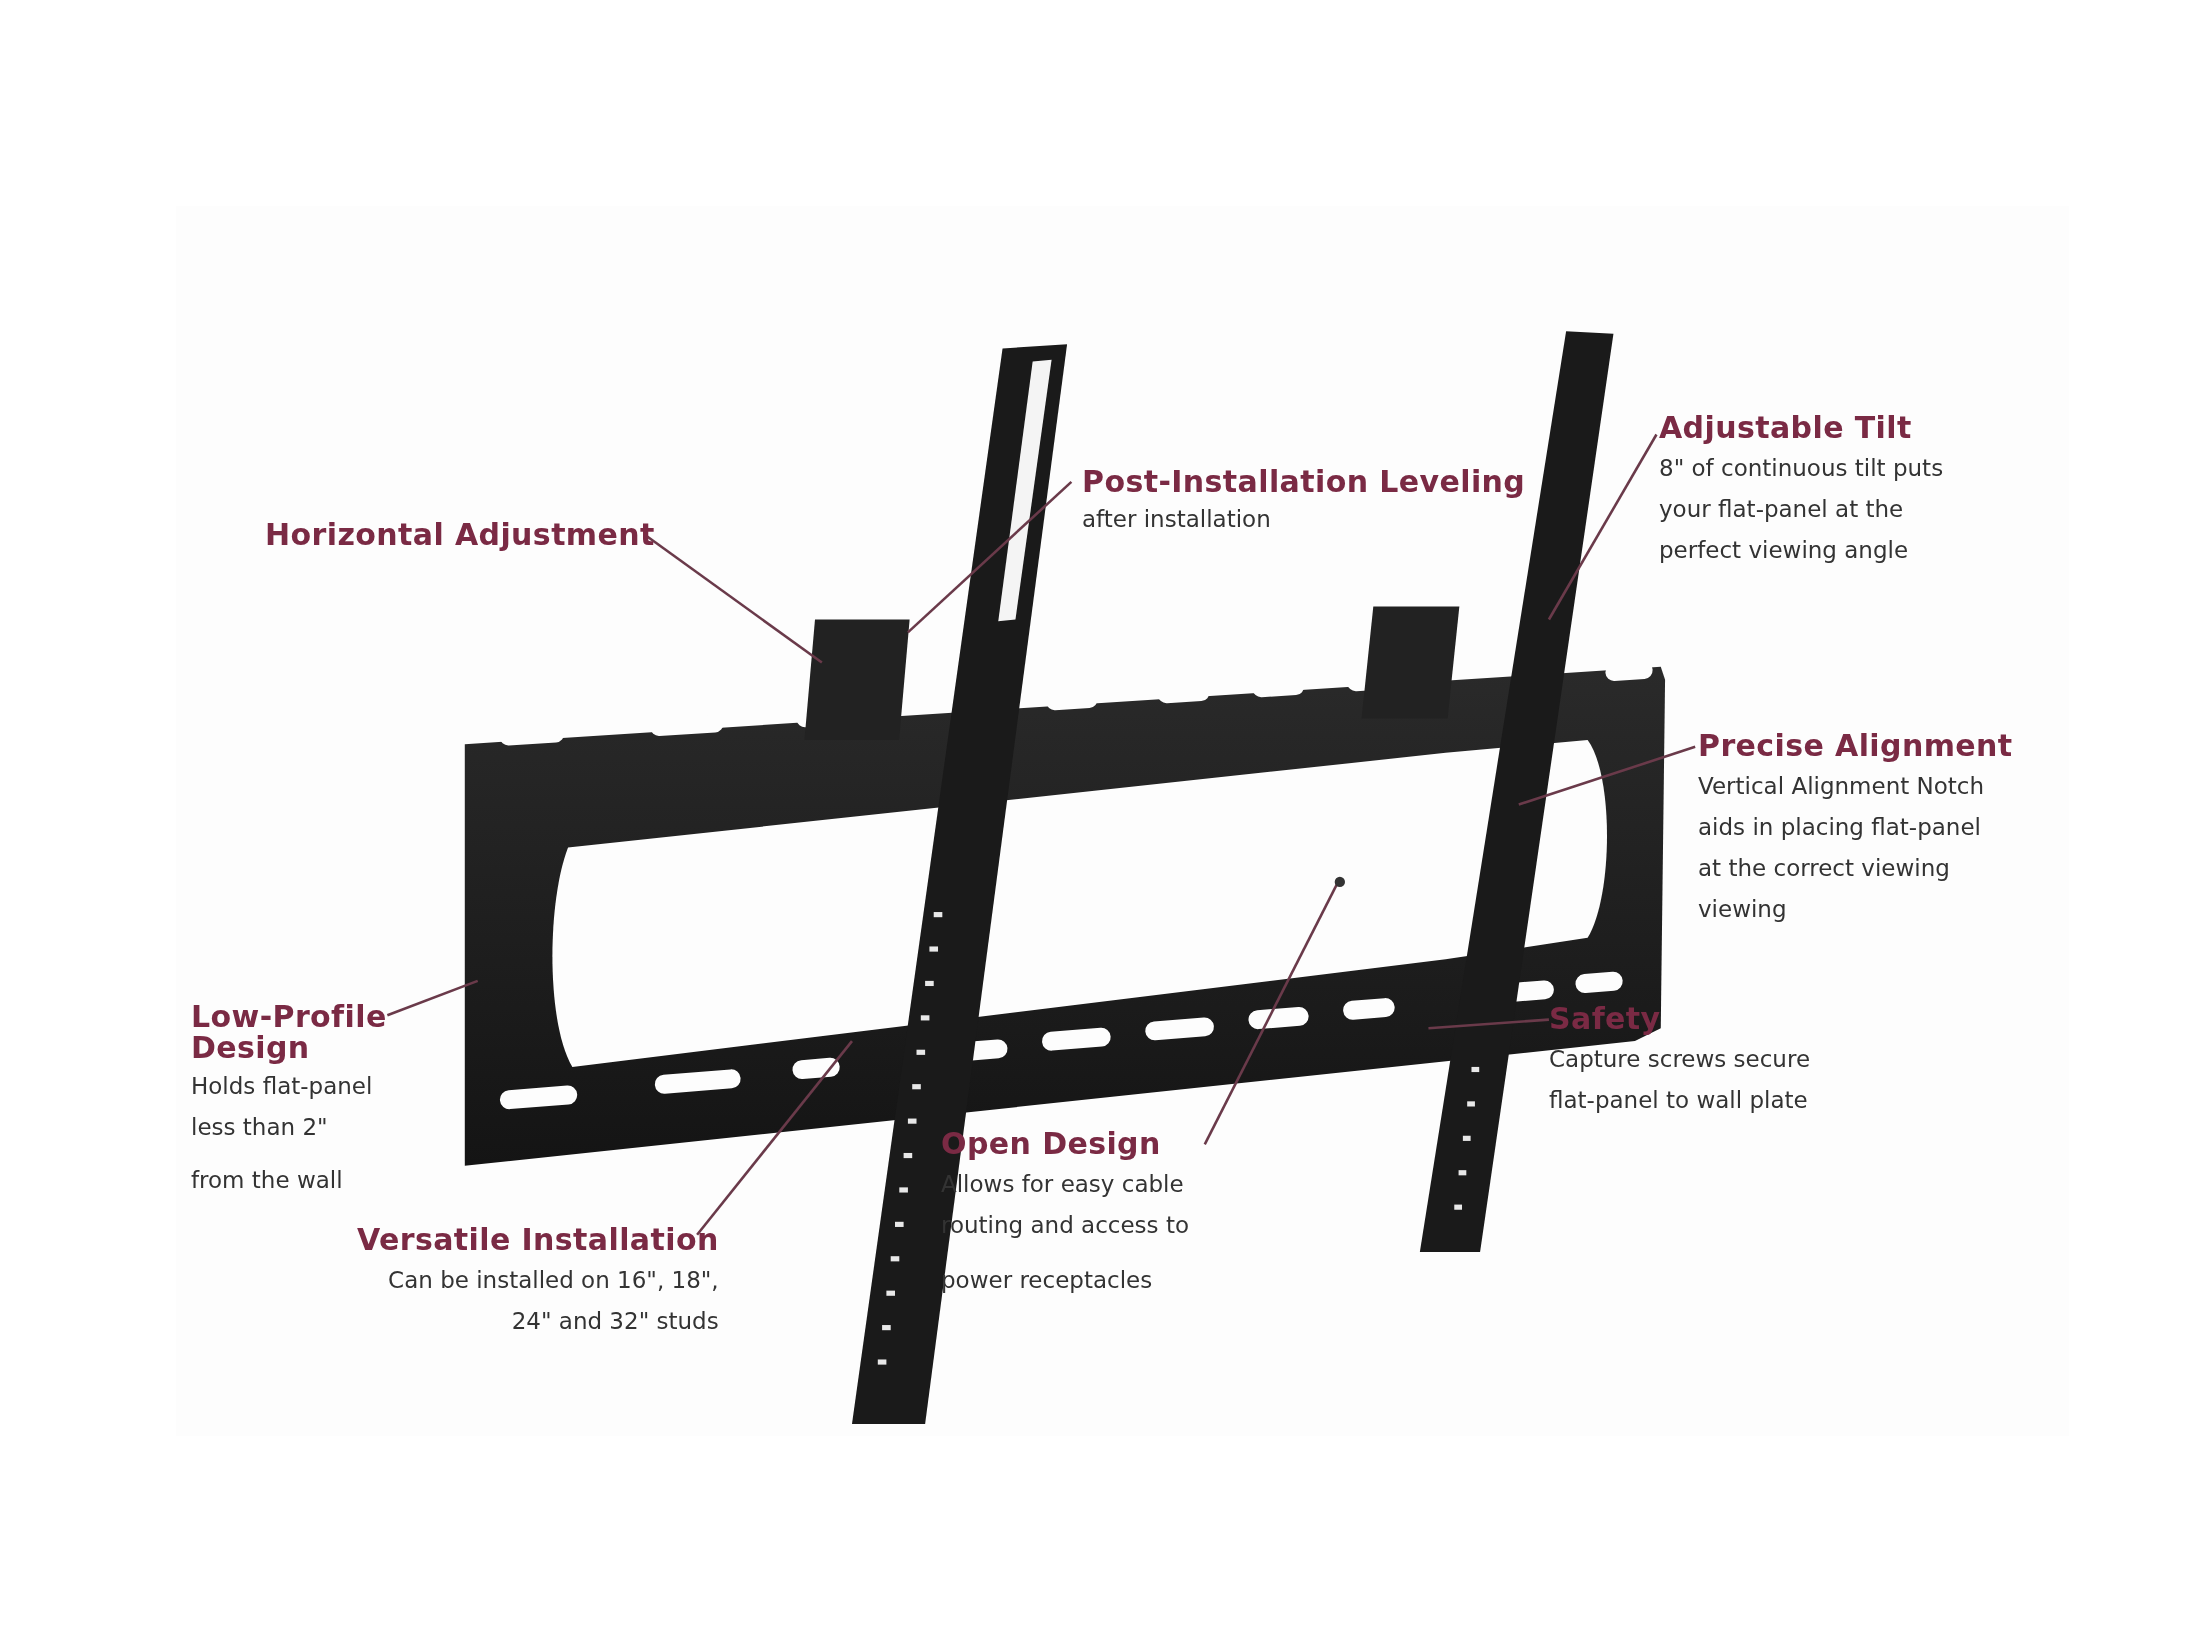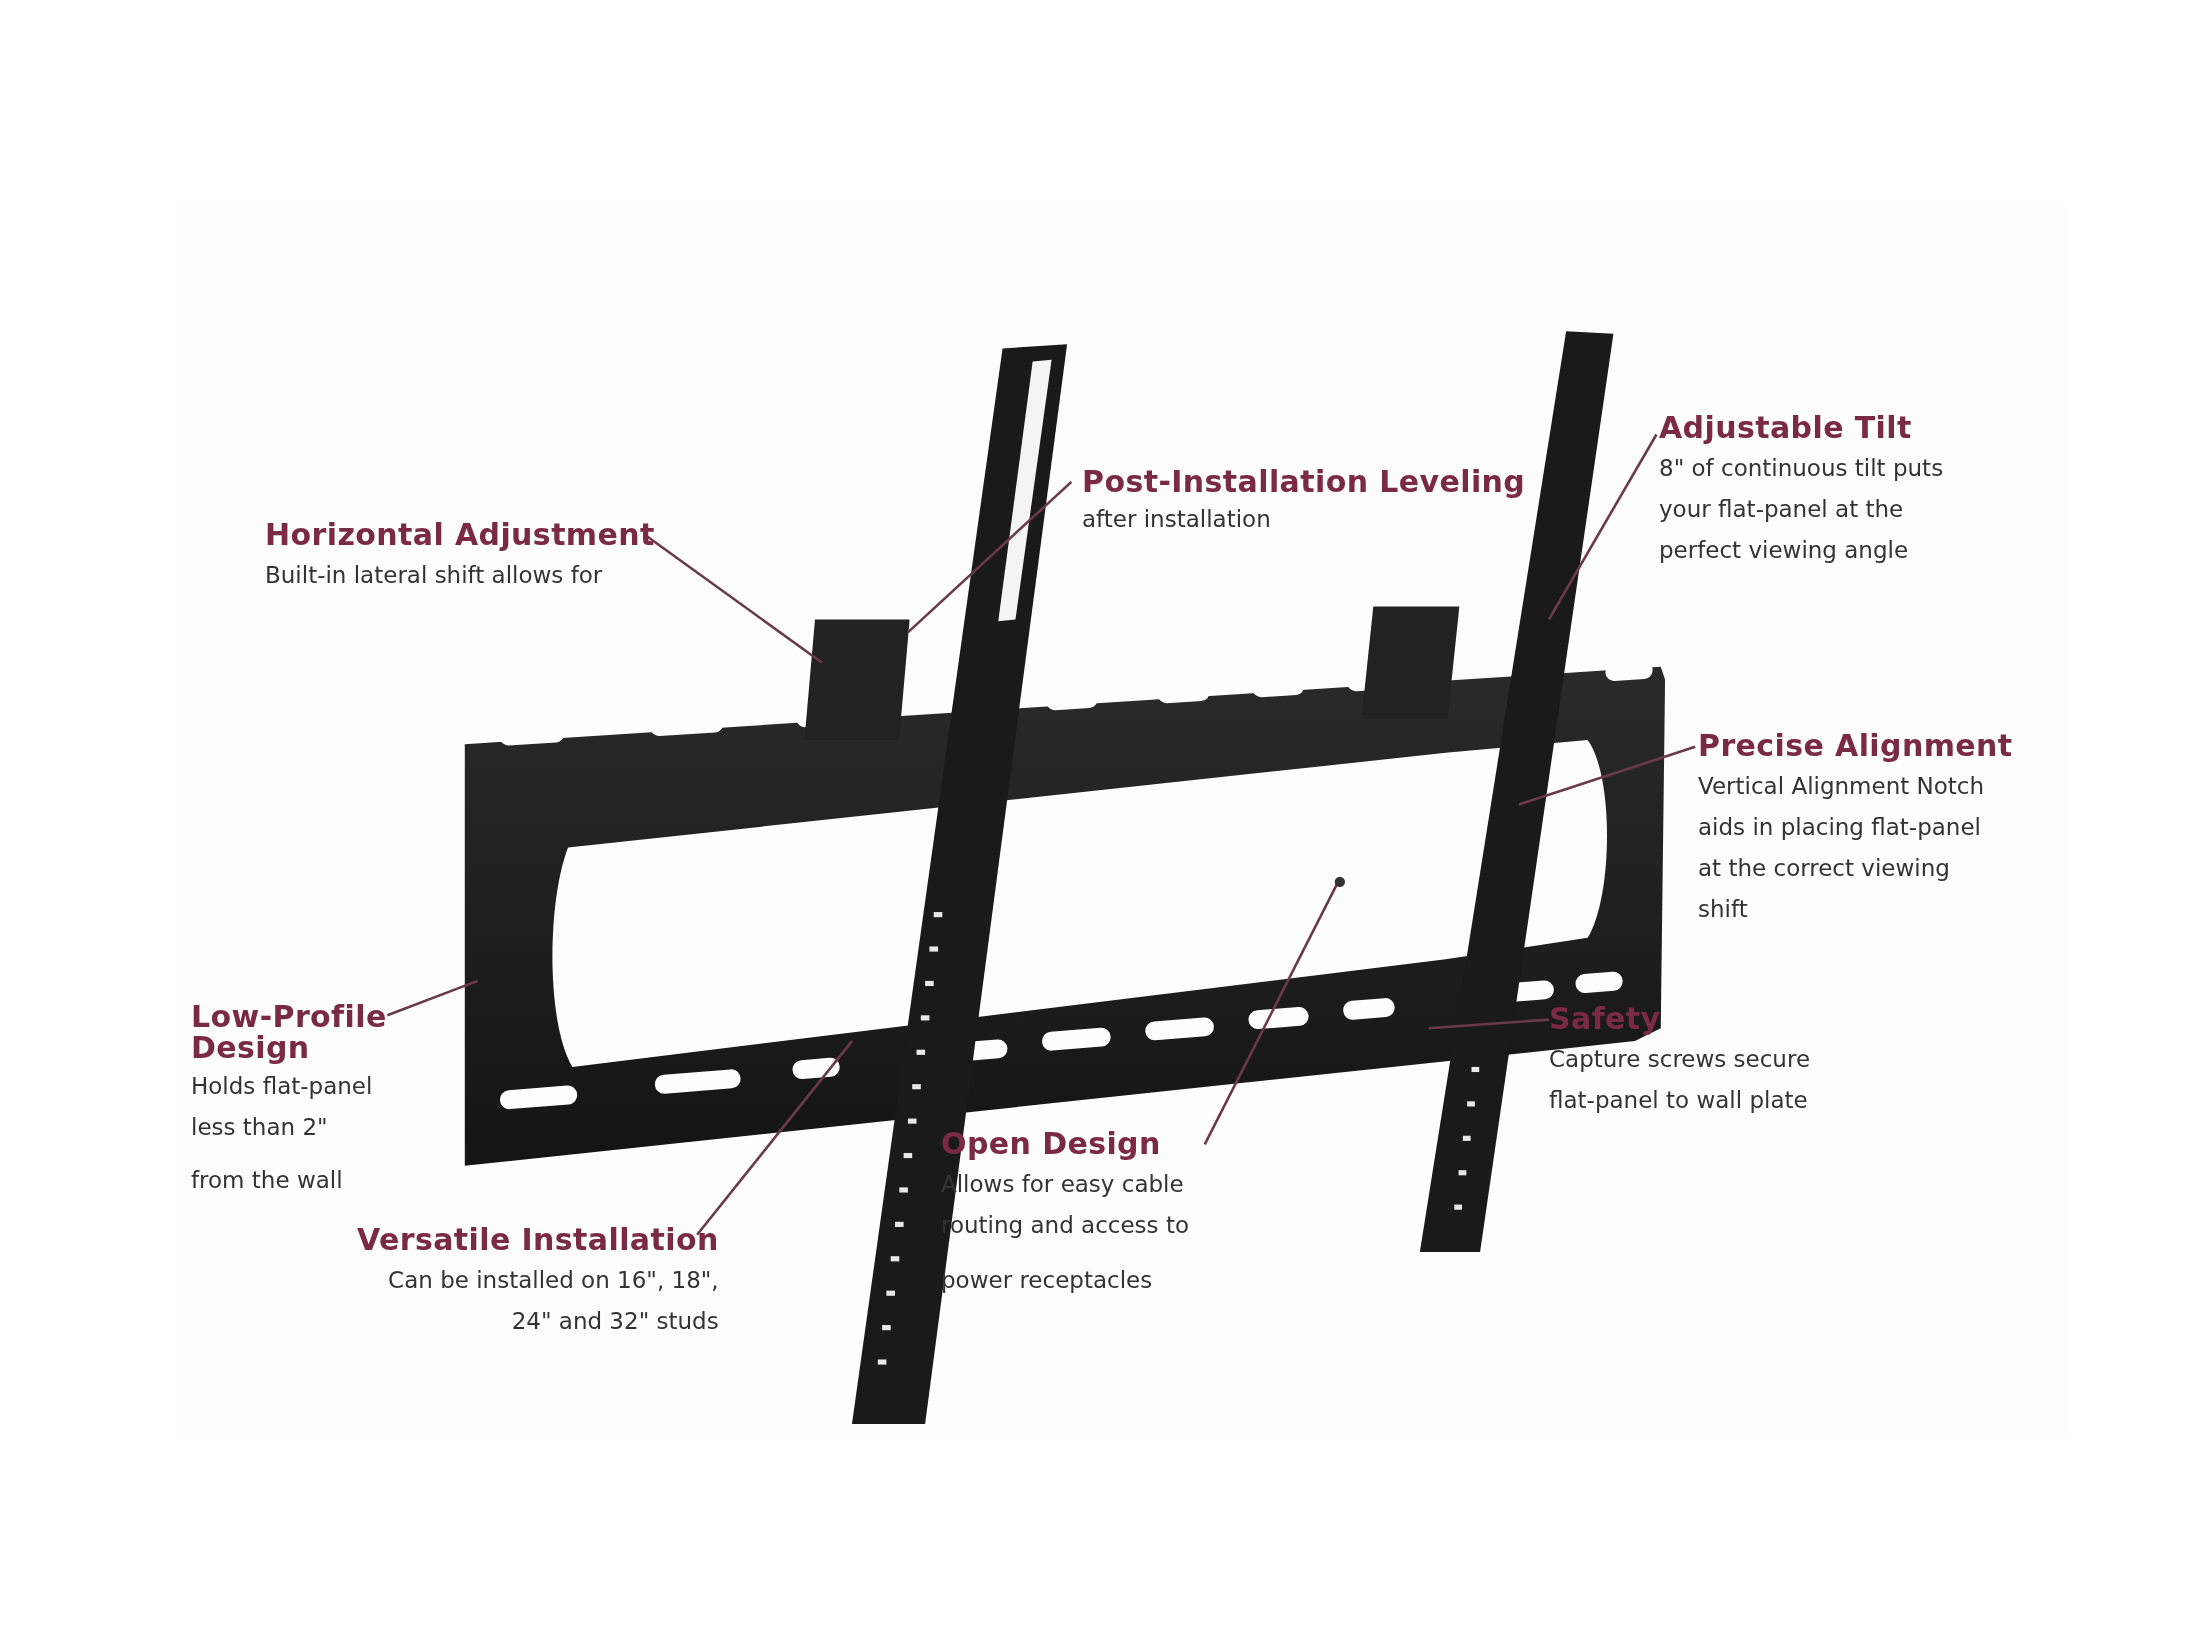--- a/index.html
+++ b/index.html
@@ -108,41 +108,40 @@
     <line x1="1800" y1="1185" x2="1660" y2="1195"></line>
     <line x1="1400" y1="1330" x2="1555" y2="1025"></line>
     <line x1="810" y1="1435" x2="990" y2="1210"></line>
     <line x1="450" y1="1180" x2="555" y2="1140"></line>
   </g>
   <circle cx="1557" cy="1025" r="6" fill="#333"></circle>
 </svg>
 
 <div class="callout" style="left:265px; top:518px;">
   <div class="title">Horizontal Adjustment</div>
-  <div class="desc">Built-in lateral shift allows for</div>
 </div>
 
 <div class="callout" style="left:1082px; top:465px;">
   <div class="title">Post-Installation Leveling</div>
   <div class="desc" style="margin-top:0">after installation</div>
 </div>
 
 <div class="callout" style="left:1659px; top:411px;">
   <div class="title">Adjustable Tilt</div>
   <div class="desc">8" of continuous tilt puts</div>
   <div class="desc" style="margin-top:0">your flat-panel at the</div>
   <div class="desc" style="margin-top:0">perfect viewing angle</div>
 </div>
 
 <div class="callout" style="left:1698px; top:729px;">
   <div class="title">Precise Alignment</div>
   <div class="desc">Vertical Alignment Notch</div>
   <div class="desc" style="margin-top:0">aids in placing flat-panel</div>
   <div class="desc" style="margin-top:0">at the correct viewing</div>
-  <div class="desc" style="margin-top:0">shift</div>
+  <div class="desc" style="margin-top:0">viewing</div>
 </div>
 
 <div class="callout" style="left:1549px; top:1002px;">
   <div class="title">Safety</div>
   <div class="desc">Capture screws secure</div>
   <div class="desc" style="margin-top:0">flat-panel to wall plate</div>
 </div>
 
 <div class="callout" style="left:941px; top:1127px;">
   <div class="title">Open Design</div>

